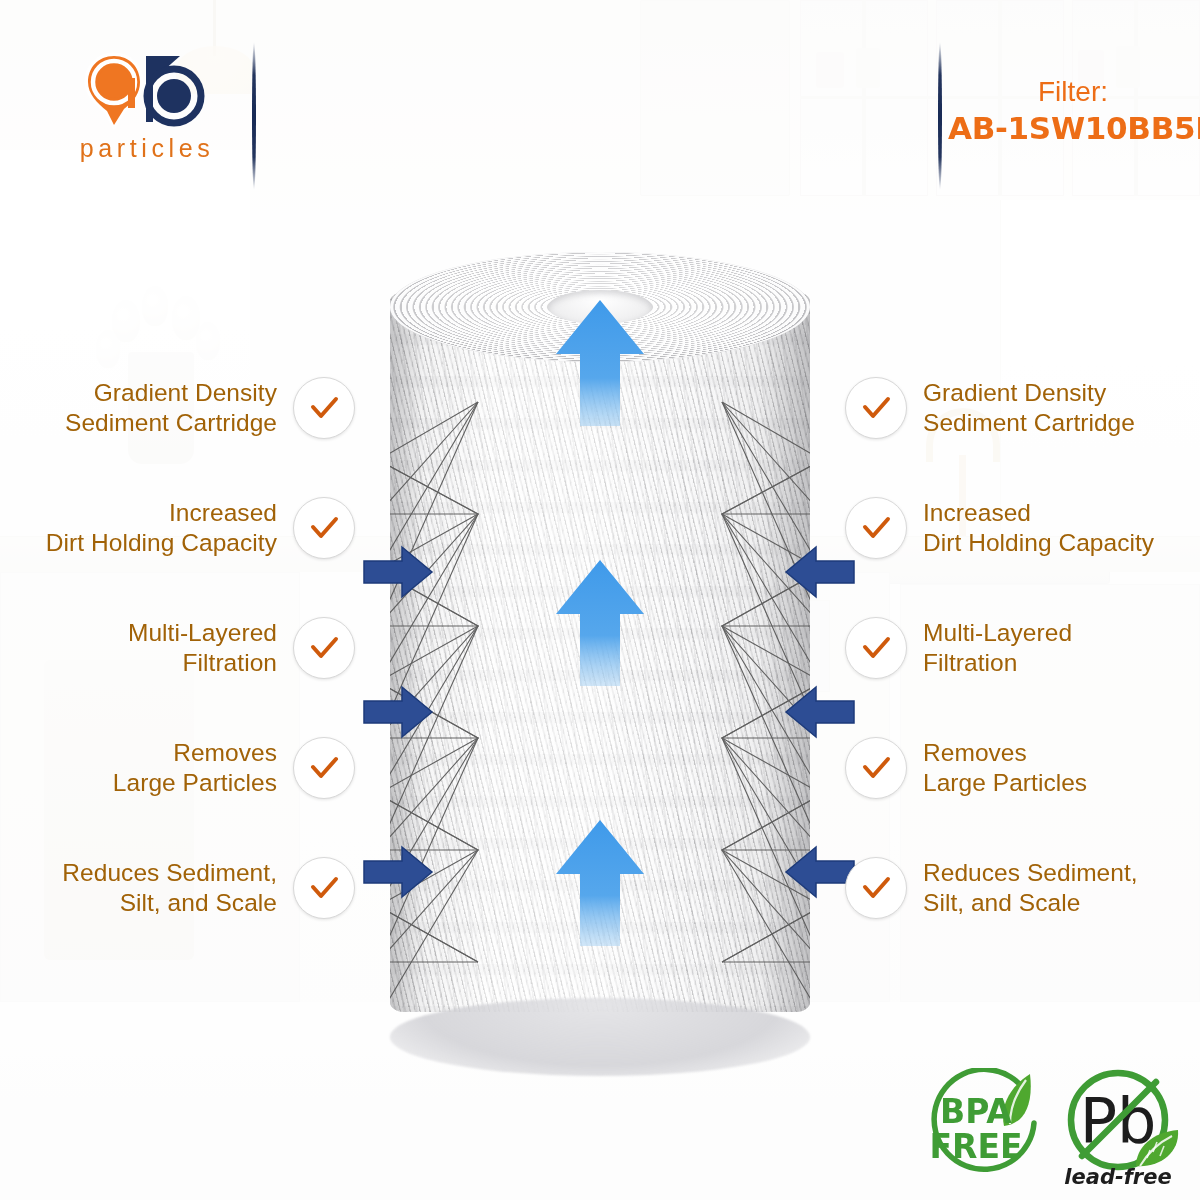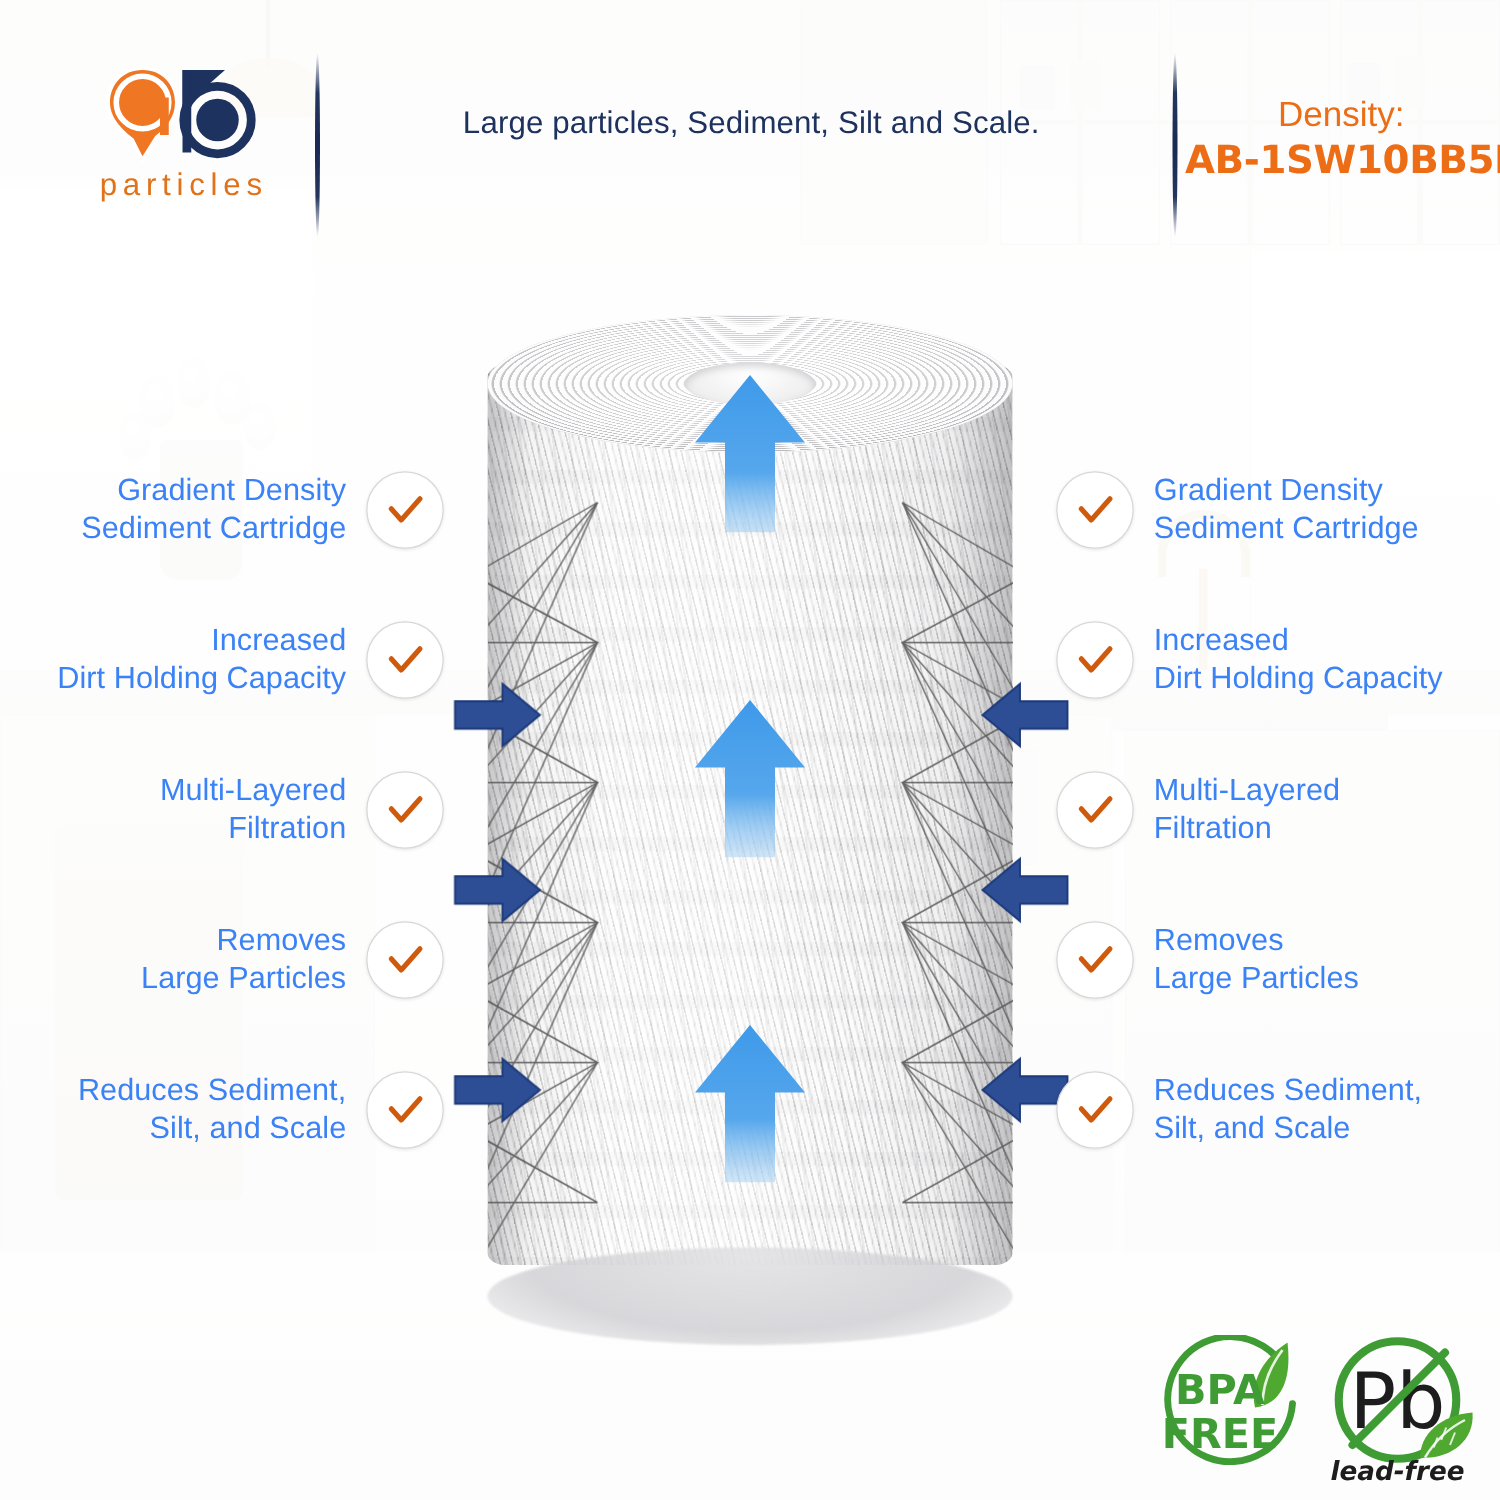--- a/index.html
+++ b/index.html
@@ -226,21 +226,21 @@
   .arrow-up { position:absolute; width:92px; }
   .arrow-side { position:absolute; width:72px; height:54px; }
 
   
   .feat {
     position:absolute; display:flex; align-items:center; height:62px;
   }
   .feat.left  { right:845px; justify-content:flex-end; }
   .feat.right { left:845px; justify-content:flex-start; }
   .feat-text {
-    font-size:24.5px; line-height:1.24; color:#3b82f6; white-space:pre-line;
+    font-size:24.5px; line-height:1.24; color:#a16207; white-space:pre-line;
     font-weight:400; letter-spacing:.05px;
   }
   .feat.left .feat-text { text-align:right; margin-right:16px; }
   .feat.right .feat-text { text-align:left; margin-left:16px; }
   .check-badge {
     width:62px; height:62px; border-radius:50%;
     background:#ffffff; border:1px solid #d8d8d8;
     box-shadow:0 1px 3px rgba(0,0,0,.10);
     display:flex; align-items:center; justify-content:center;
     flex:0 0 62px;
@@ -327,27 +327,26 @@
           <circle cx="90" cy="44" r="27" fill="none" stroke="#1e3260" stroke-width="7"></circle>
           <circle cx="90" cy="44" r="17" fill="#1e3260"></circle>
         </svg>
       </div>
       <div class="logo-word nowrap">particles</div>
     </div>
 
     <div class="divider d1"></div>
 
     <div class="title-block">
-      <div class="sub-title nowrap">Large particles, Sediment, Silt and Scale.</div>
     </div>
 
     <div class="divider d2"></div>
 
     <div class="filter-block">
-      <div class="filter-label">Density:</div>
+      <div class="filter-label">Filter:</div>
       <div class="filter-model nowrap">AB-1SW10BB5M</div>
     </div>
   </div>
 
   <div class="cartridge">
     <div class="cart-body">
       <div class="cart-threads"></div>
       <div class="cart-threads2"></div>
       <div class="cart-bandshade"></div>
       <div class="cart-shade"></div>

